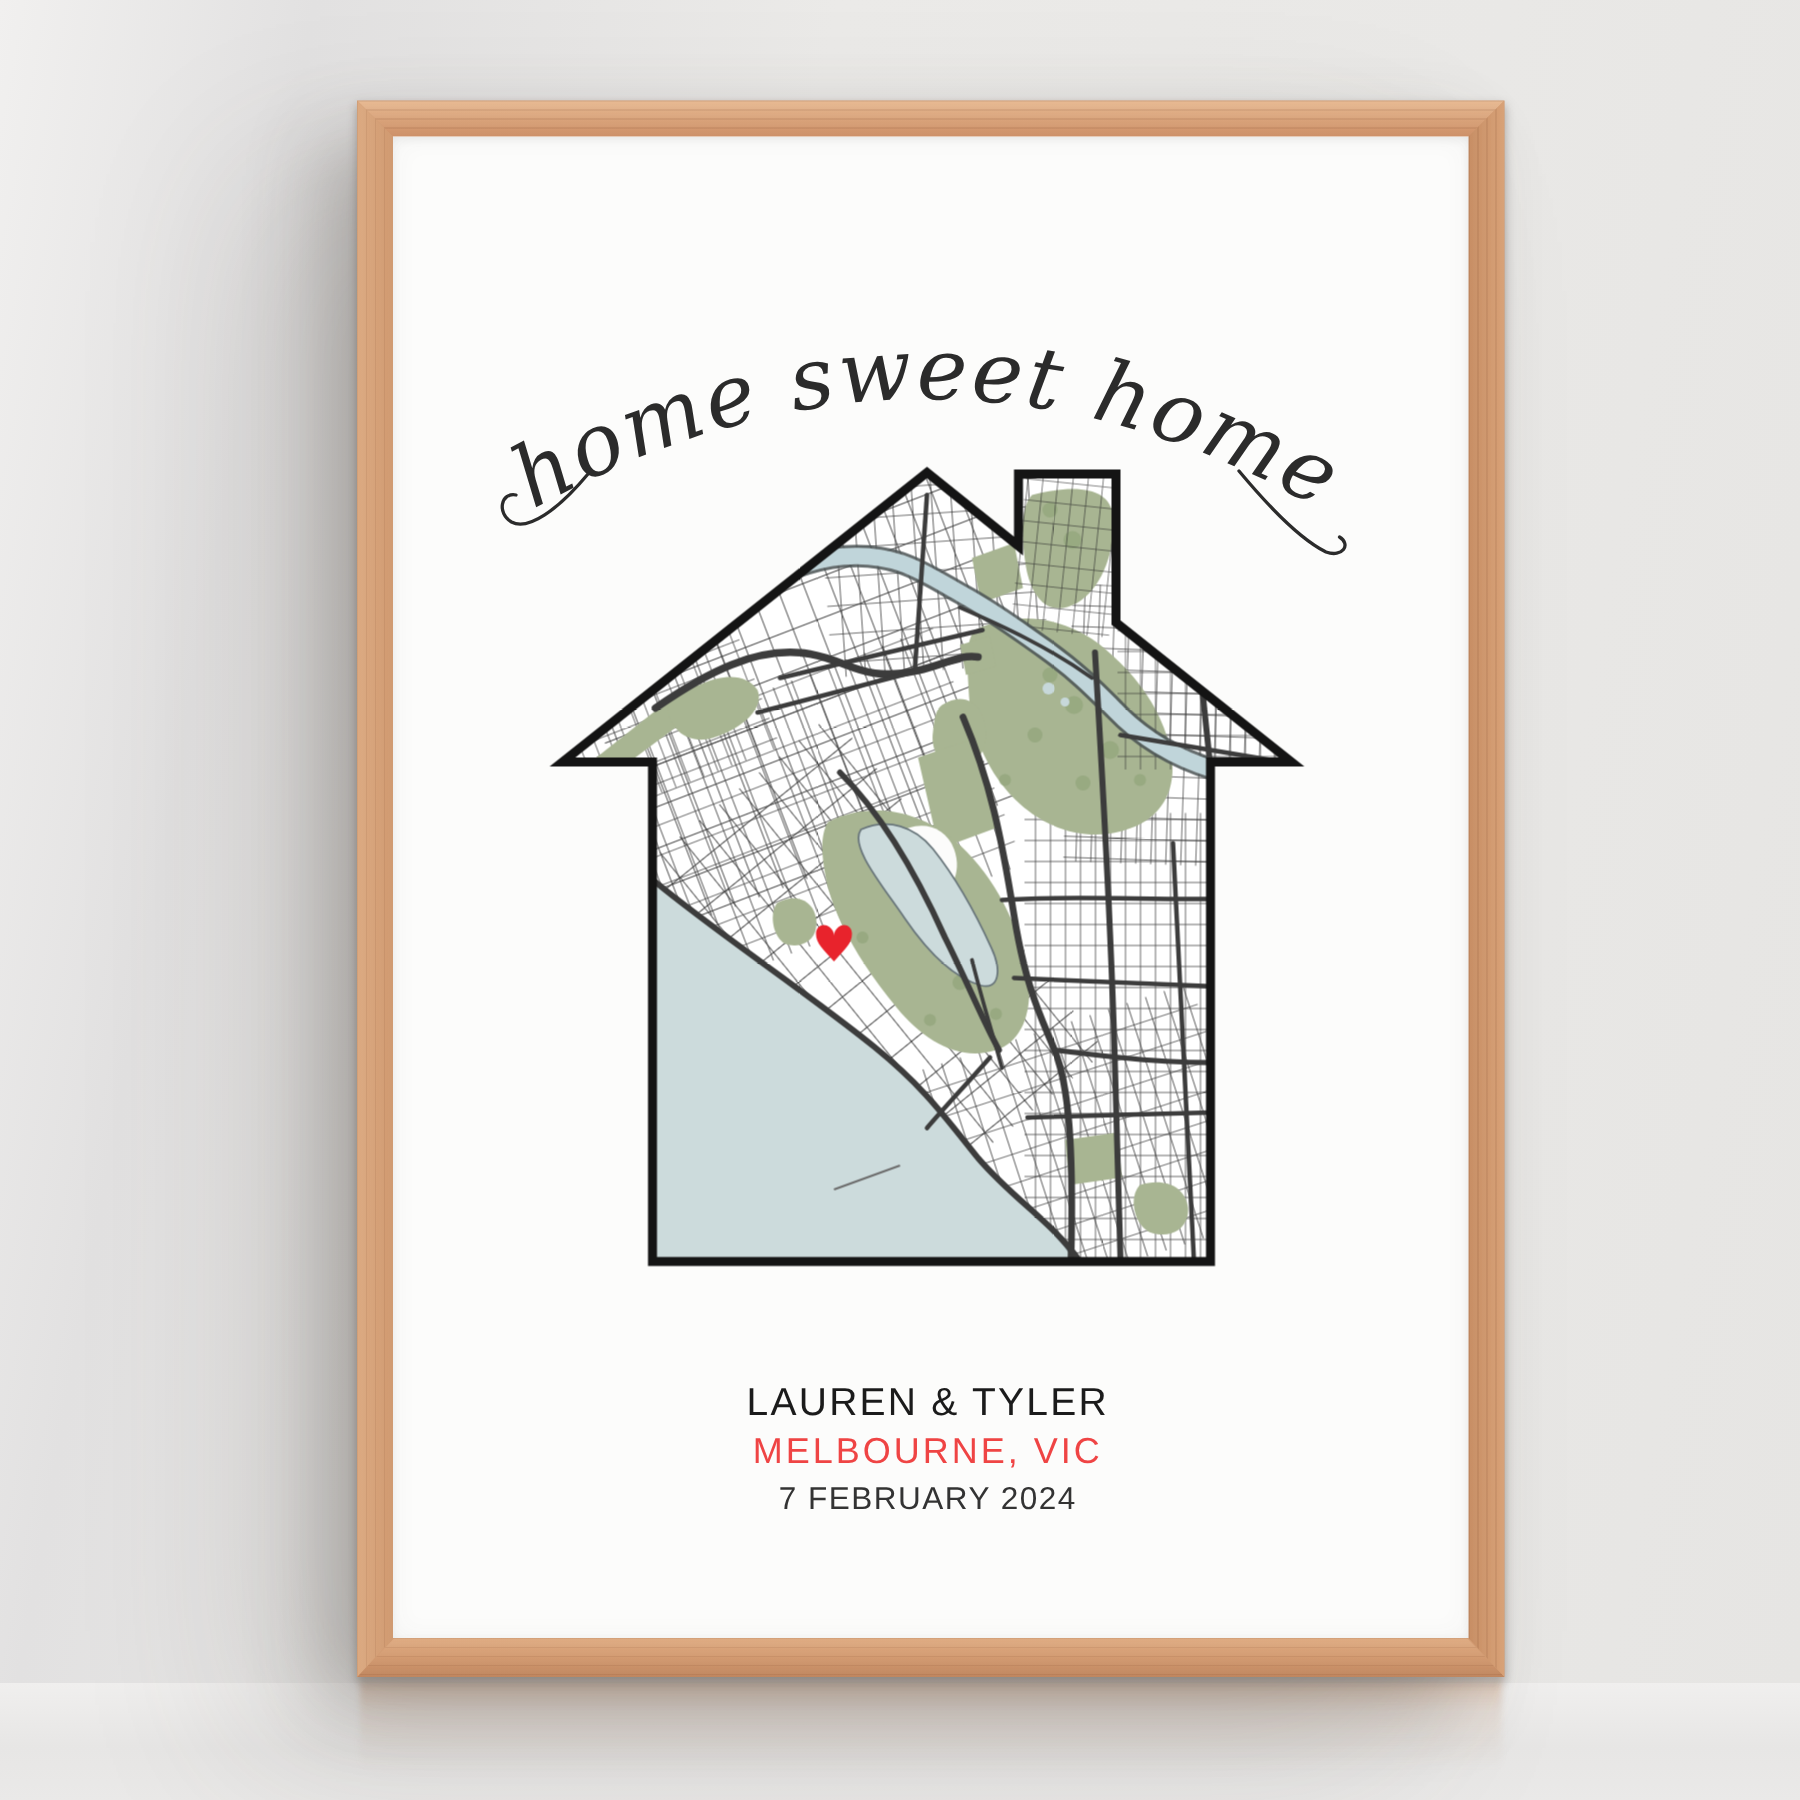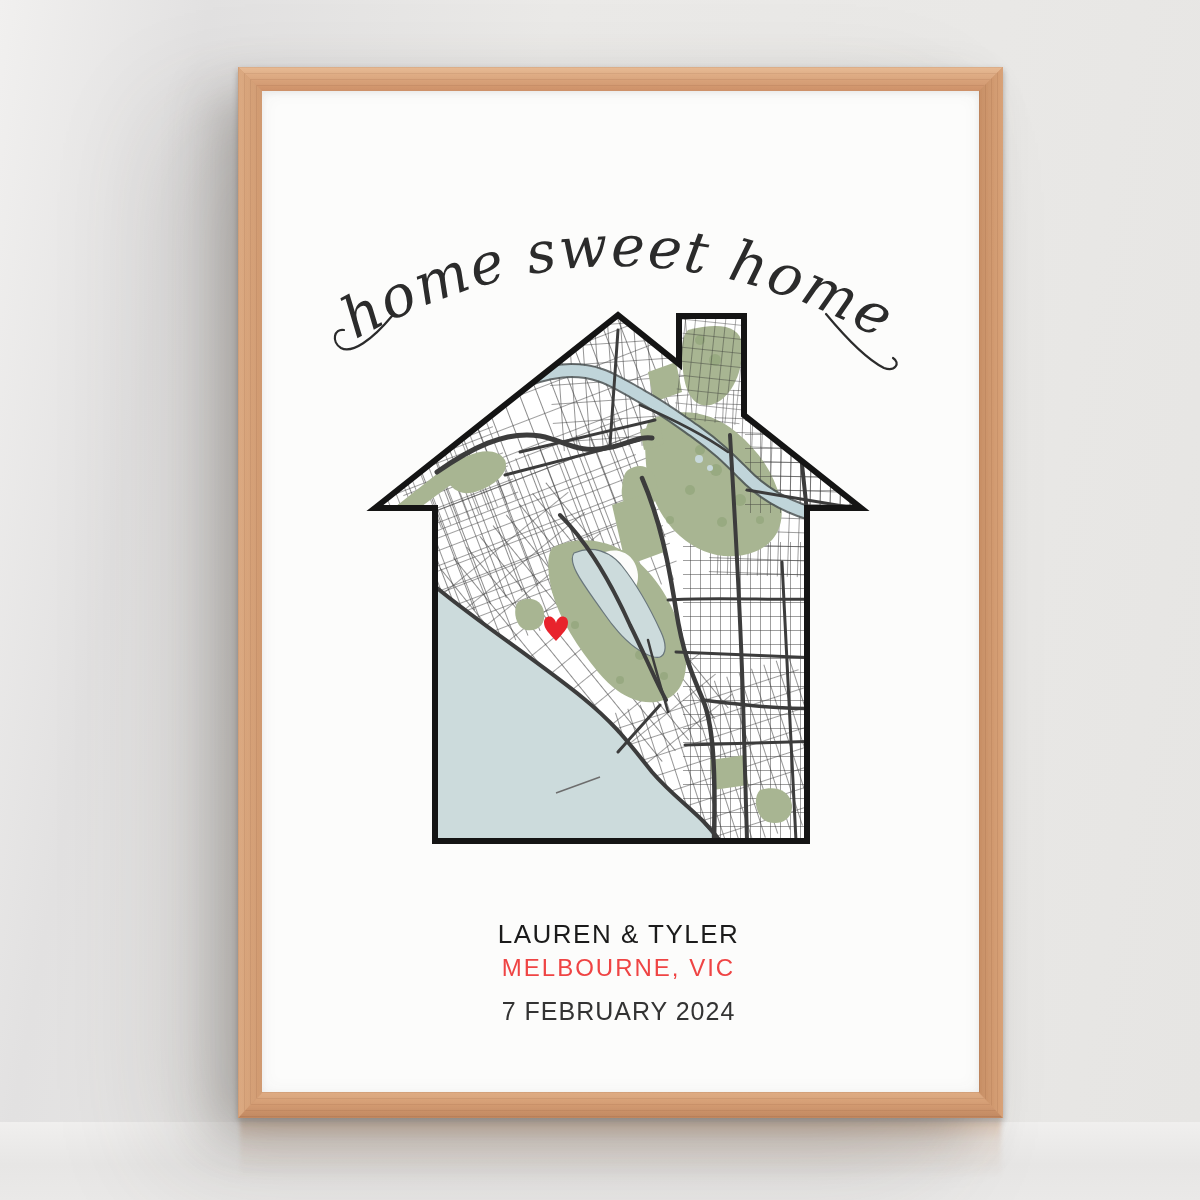--- a/index.html
+++ b/index.html
@@ -36,21 +36,21 @@
     background:linear-gradient(270deg,#d8a278 0%,#c78f66 100%),
     repeating-linear-gradient(90deg,rgba(128,78,44,.10) 0 1px,rgba(255,236,216,.10) 1px 3px,rgba(0,0,0,0) 3px 6px);
     background-blend-mode:multiply;
     clip-path:polygon(0 24px,100% 0,100% 100%,0 calc(100% - 26px));}
   .poster{position:absolute;left:24px;top:24px;width:717px;height:1001px;background:#fcfcfb;
           box-shadow:inset 0 0 18px rgba(70,70,70,.05),inset 0 2px 6px rgba(70,70,70,.08);}
   .poster svg{position:absolute;left:0;top:0;width:717px;height:1001px;}
   .caption{position:absolute;left:0;right:4px;top:826px;text-align:center;}
   .caption .names{font-size:26px;line-height:34px;letter-spacing:1.5px;color:#1b1b1b;}
   .caption .location{font-size:24px;line-height:34px;letter-spacing:2px;color:#ef4444;}
-  .caption .date{font-size:25px;line-height:29px;letter-spacing:1px;color:#333333;margin-top:12px;}
+  .caption .date{font-size:21px;line-height:29px;letter-spacing:1px;color:#333333;}
 </style>
 </head>
 <body>
 
 <div class="scene">
   <div class="wall"></div>
   <div class="floor"></div>
   <div class="frame-reflection"></div>
 
   <div class="frame">

